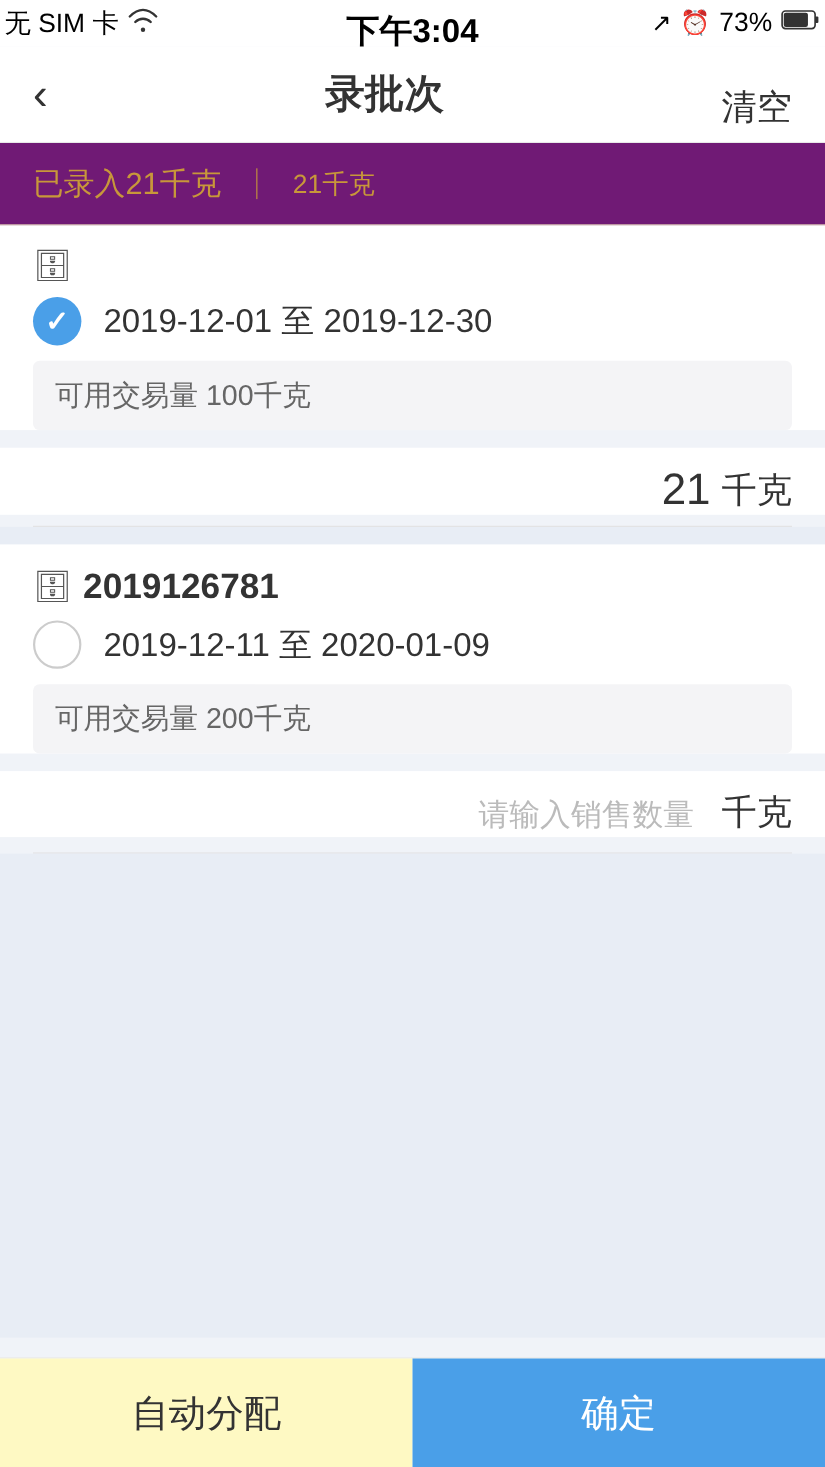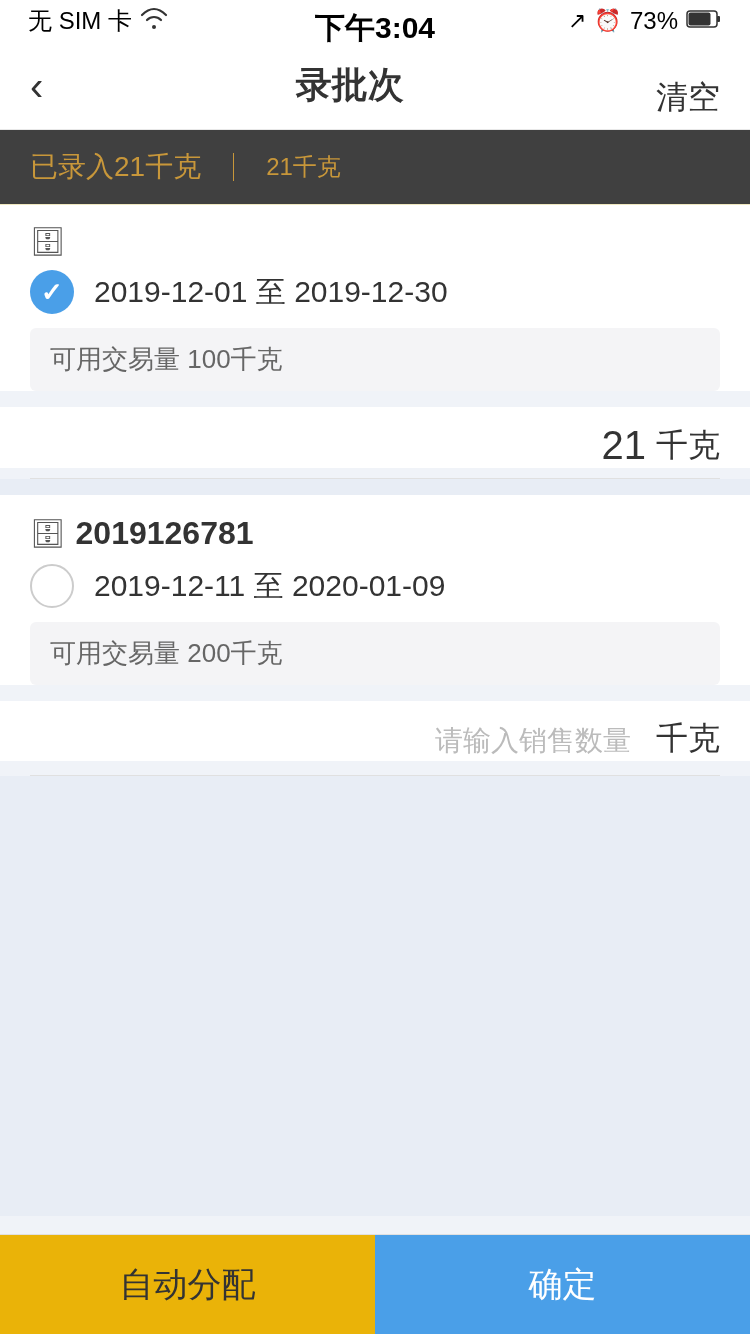--- a/index.html
+++ b/index.html
@@ -13,21 +13,21 @@
       overflow-x: hidden;
     }
 
     
     .status-bar {
       height: 42px;
       background: #fff;
       display: flex;
       align-items: center;
       justify-content: space-between;
-      padding: 0 28px;
+      padding: 0 4px;
       font-size: 26px;
       font-weight: 500;
     }
     .status-left {
       display: flex;
       align-items: center;
       gap: 8px;
       font-size: 24px;
     }
     .status-center {
@@ -68,21 +68,21 @@
     }
     .nav-clear {
       font-size: 32px;
       color: #333;
       cursor: pointer;
       margin-top: 24px;
     }
 
     
     .info-banner {
-      background: #404040;
+      background: #701a75;
       padding: 18px 30px;
       display: flex;
       align-items: center;
       gap: 32px;
       border-bottom: 1px solid #f0e8c0;
     }
     .info-label {
       font-size: 28px;
       color: #c8973a;
       font-weight: 500;
@@ -247,21 +247,21 @@
       background: #fff;
       border-top: 1px solid #e0e0e0;
     }
     .btn-auto {
       flex: 1;
       display: flex;
       align-items: center;
       justify-content: center;
       font-size: 34px;
       color: #333;
-      background: #eab308;
+      background: #fef9c3;
       cursor: pointer;
     }
     .btn-confirm {
       flex: 1;
       display: flex;
       align-items: center;
       justify-content: center;
       font-size: 34px;
       color: #fff;
       background: #4a9fe8;

